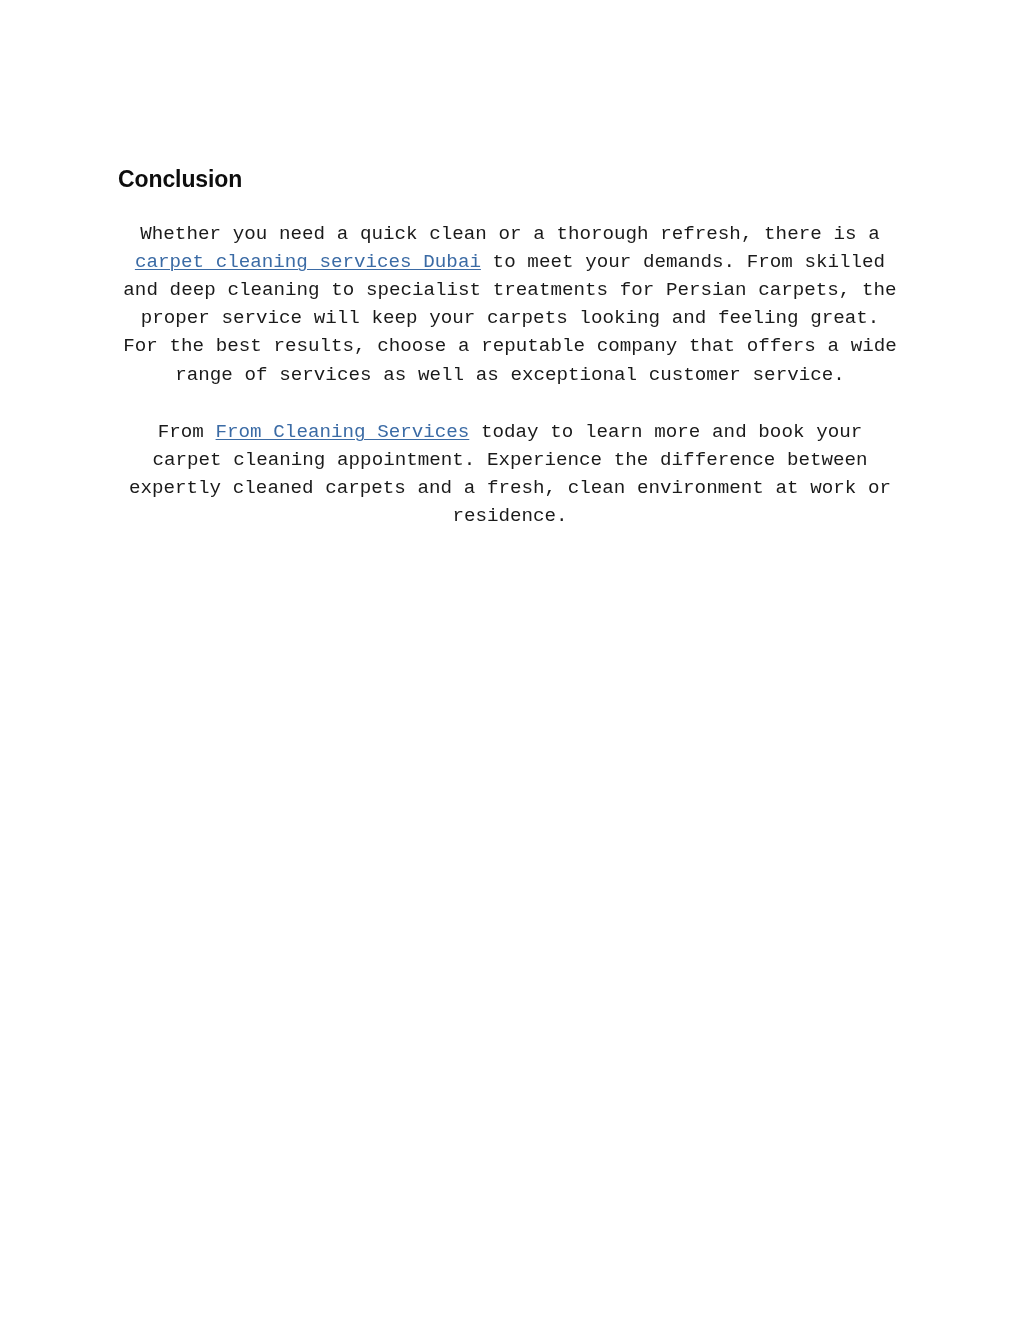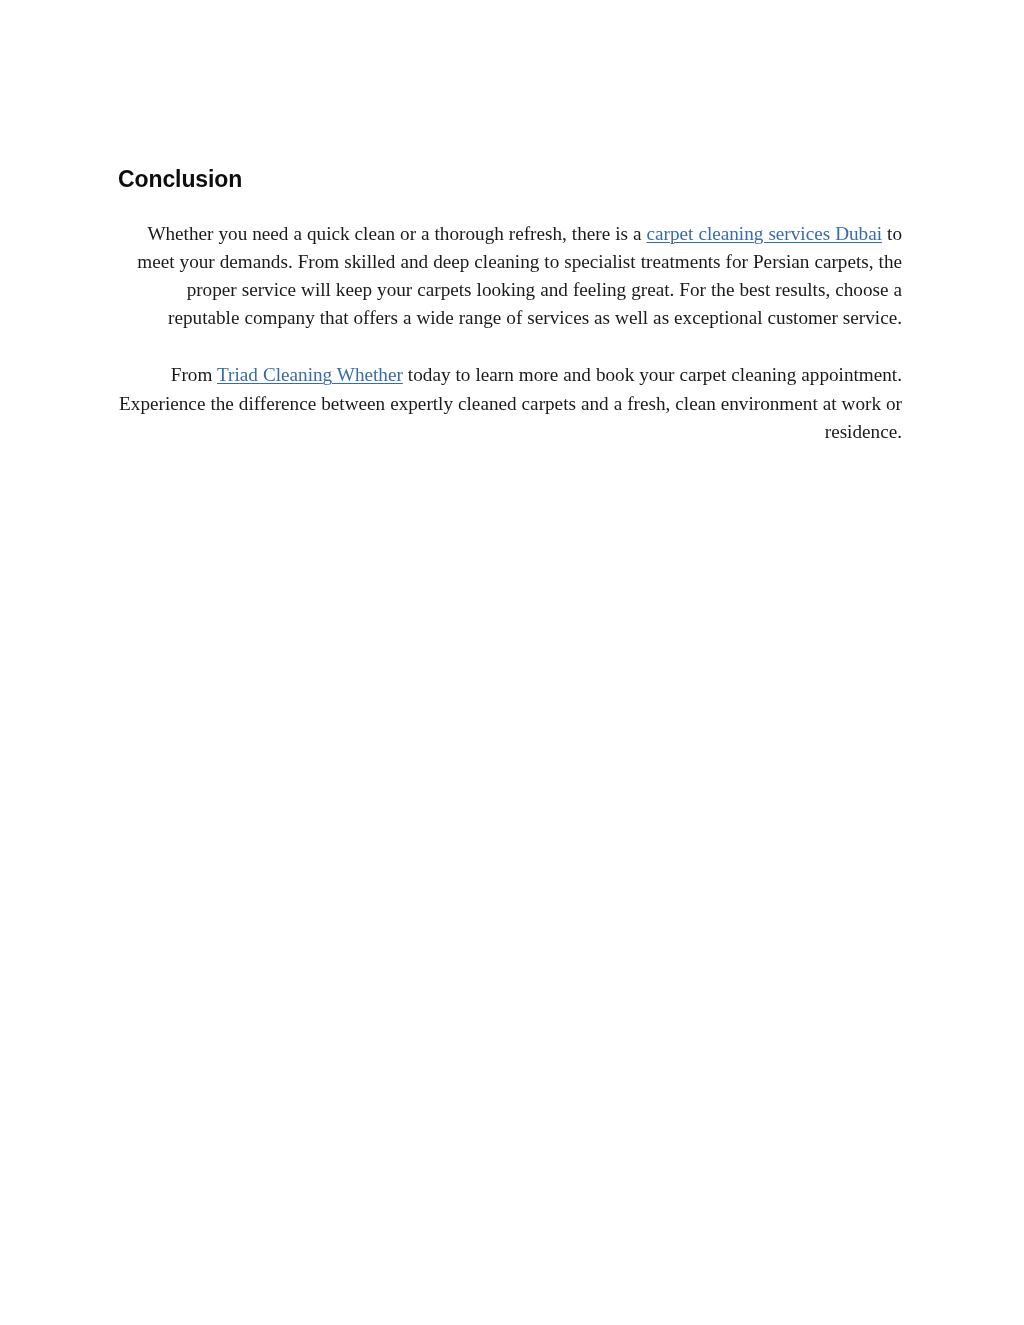--- a/index.html
+++ b/index.html
@@ -32,26 +32,26 @@
   .doc-heading {
     font-family: "Liberation Sans", sans-serif;
     font-size: 23px;
     font-weight: bold;
     color: #0d0d0d;
     margin: 0 0 26px 0;
     line-height: 1.2;
     letter-spacing: -0.1px;
   }
   .doc-paragraph {
-    font-family: Liberation Serif, serif;
+    font-family: Liberation Mono, monospace;
     font-size: 19.2px;
     line-height: 28.2px;
     color: #1a1a1a;
     margin: 0 0 29px 0;
-    text-align: right;
+    text-align: center;
     word-spacing: 0.2px;
   }
   .doc-paragraph:last-child {
     margin-bottom: 0;
   }
   .doc-link {
     color: #3b6ba5;
     text-decoration: underline;
     text-decoration-color: #3b6ba5;
     text-underline-offset: 2px;
@@ -65,17 +65,17 @@
 <div class="page">
   <div class="content">
 
     <h1 class="doc-heading">Conclusion</h1>
 
     <p class="doc-paragraph">
       <span>Whether you need a quick clean or a thorough refresh, there is a </span><a class="doc-link" href="#">carpet cleaning services Dubai</a><span> to meet your demands. From skilled and deep cleaning to specialist treatments for Persian carpets, the proper service will keep your carpets looking and feeling great. For the best results, choose a reputable company that offers a wide range of services as well as exceptional customer service.</span>
     </p>
 
     <p class="doc-paragraph">
-      <span>From </span><a class="doc-link" href="#">Triad Cleaning Whether</a><span> today to learn more and book your carpet cleaning appointment. Experience the difference between expertly cleaned carpets and a fresh, clean environment at work or residence.</span>
+      <span>From </span><a class="doc-link" href="#">From Cleaning Services</a><span> today to learn more and book your carpet cleaning appointment. Experience the difference between expertly cleaned carpets and a fresh, clean environment at work or residence.</span>
     </p>
 
   </div>
 </div>
 
 </body></html>

